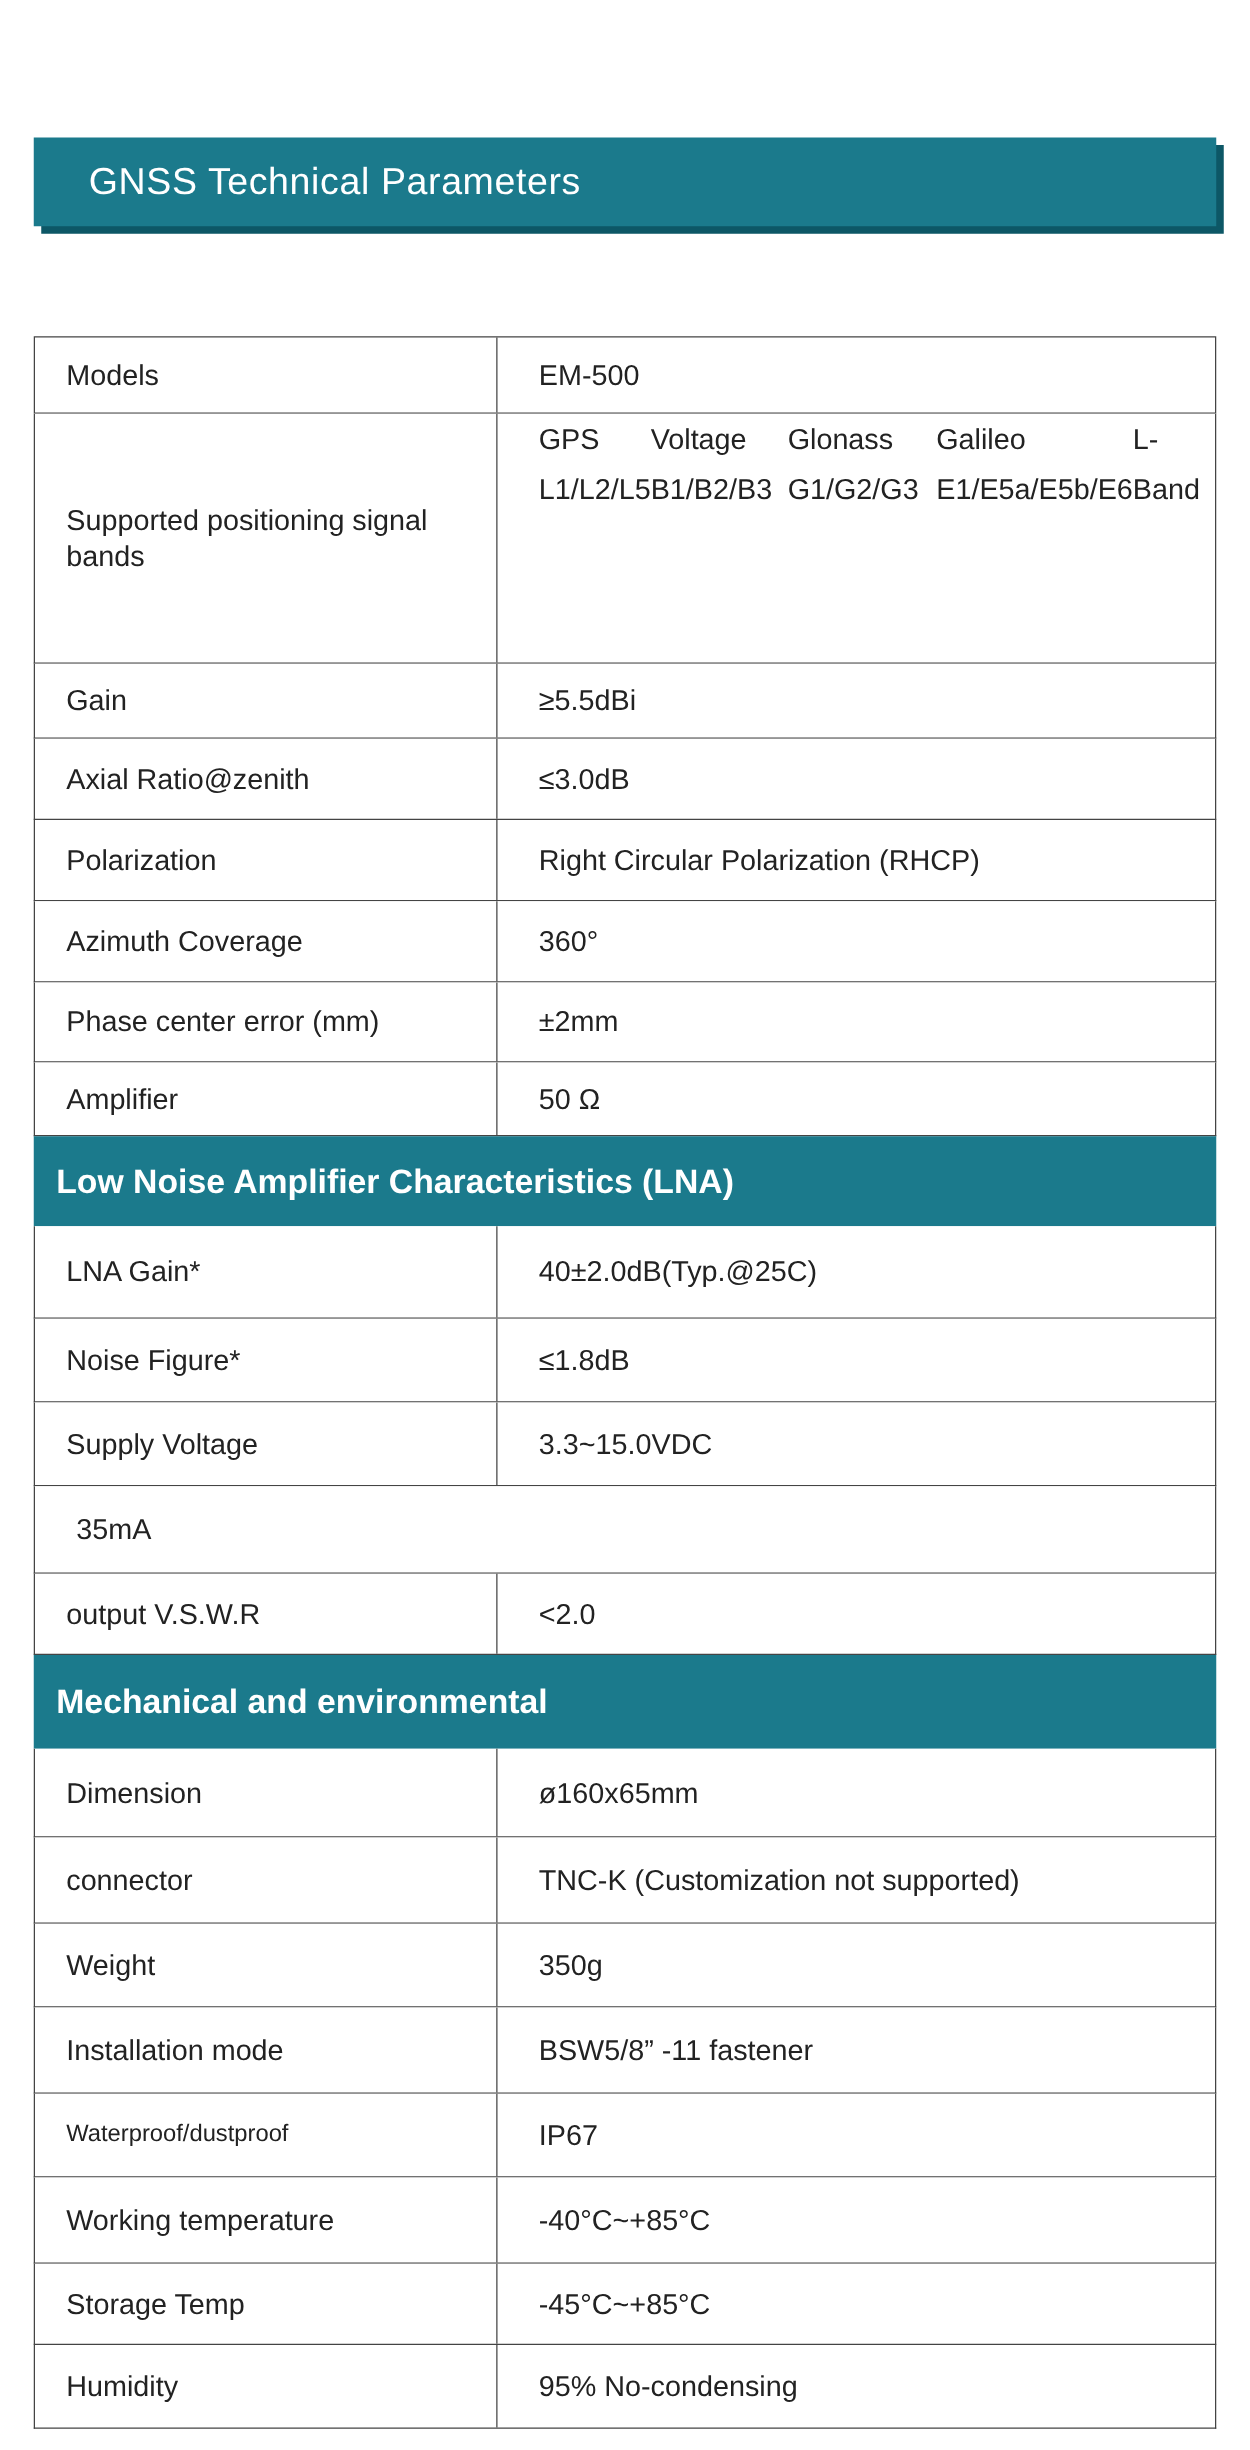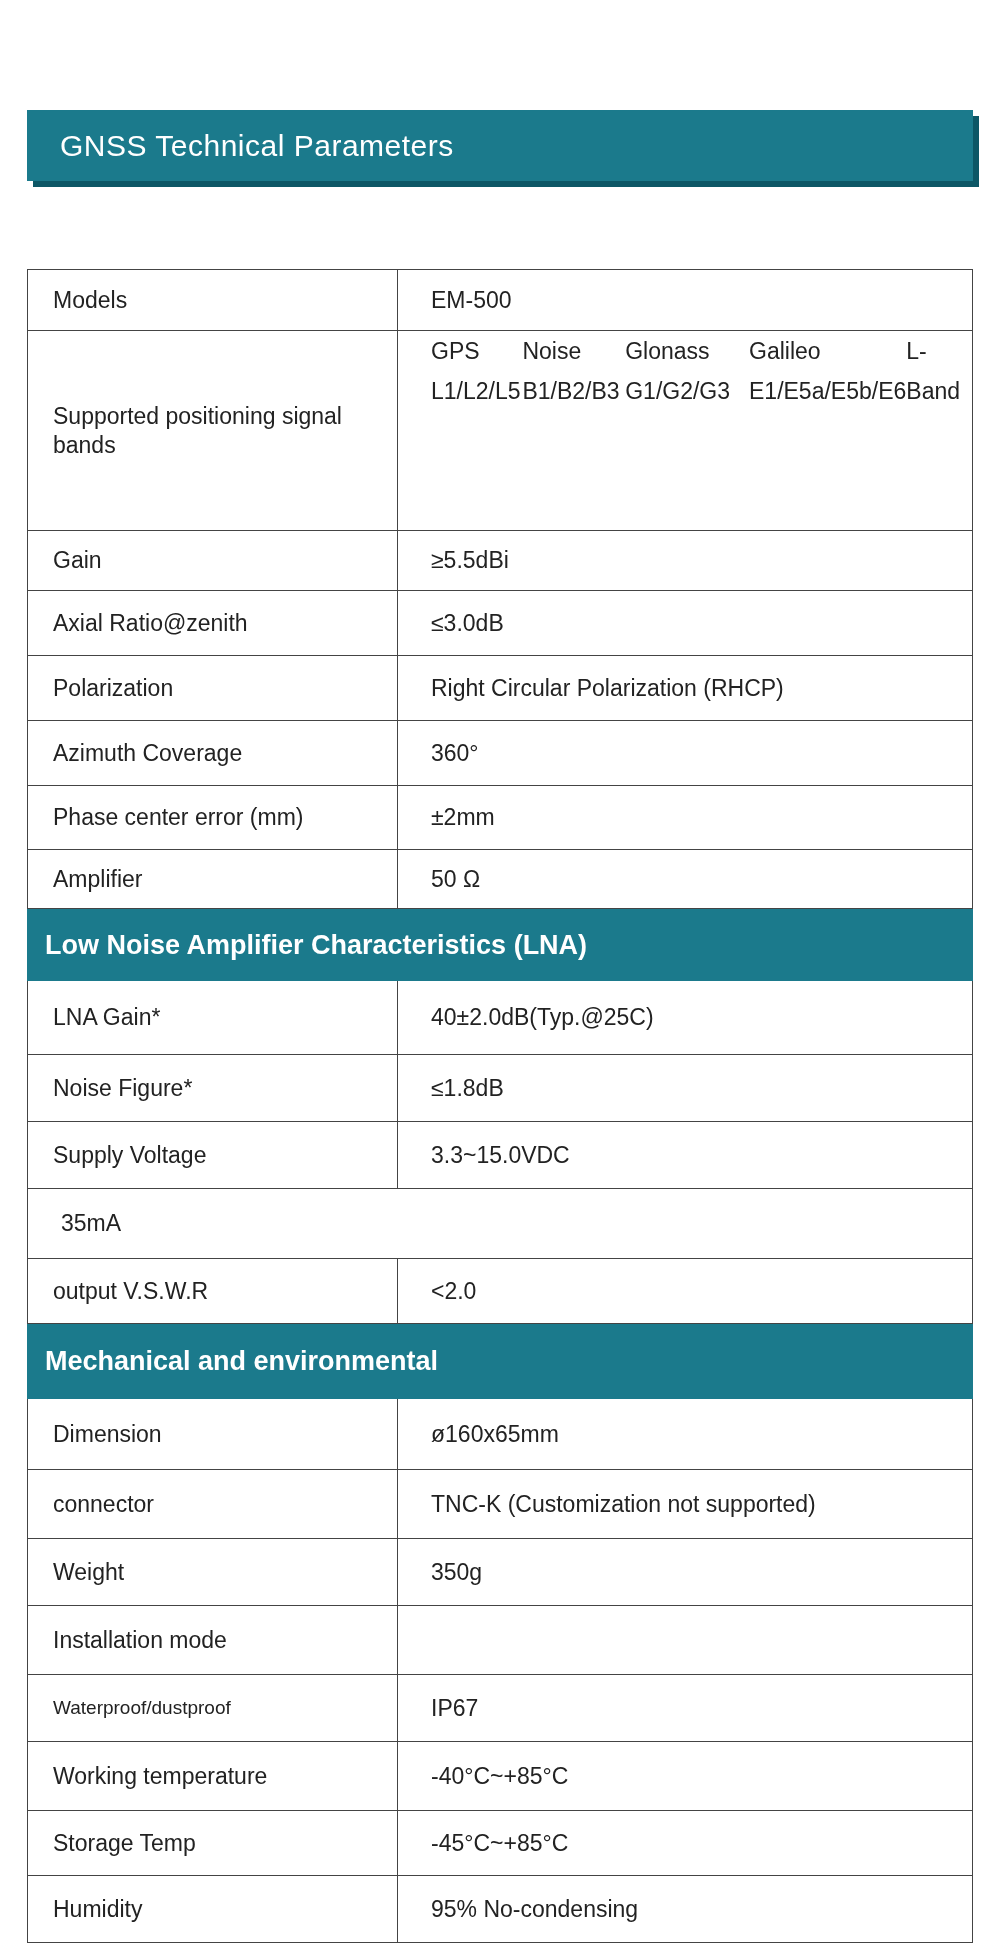--- a/index.html
+++ b/index.html
@@ -25,21 +25,21 @@
   .title-bar{
     position:absolute;
     left:27px;
     top:110px;
     width:946px;
     height:71px;
     background:var(--header-bg,#1b7a8c);
     box-shadow:6px 6px 0 var(--header-shadow,#0d5766);
     display:flex;
     align-items:center;
-    padding-left:33px;
+    padding-left:44px;
   }
   .title-bar .title-text{
     color:#ffffff;
     font-size:30px;
     font-weight:400;
     letter-spacing:0.5px;
   }
   .spec-table{
     position:absolute;
     left:27px;
@@ -108,21 +108,21 @@
 
     <div class="row first" style="height:62px">
       <div class="cell label">Models</div>
       <div class="cell value">EM-500</div>
     </div>
 
     <div class="row" style="height:200px">
       <div class="cell label">Supported positioning signal bands</div>
       <div class="cell value bands">
         <div>GPS L1/L2/L5</div>
-        <div>Noise B1/B2/B3</div>
+        <div>Voltage B1/B2/B3</div>
         <div>Glonass G1/G2/G3</div>
         <div>Galileo E1/E5a/E5b/E6</div>
         <div>L-Band</div>
       </div>
     </div>
 
     <div class="row" style="height:60px">
       <div class="cell label">Gain</div>
       <div class="cell value">≥5.5dBi</div>
     </div>
@@ -190,20 +190,21 @@
       <div class="cell value">TNC-K (Customization not supported)</div>
     </div>
 
     <div class="row" style="height:67px">
       <div class="cell label">Weight</div>
       <div class="cell value">350g</div>
     </div>
 
     <div class="row" style="height:69px">
       <div class="cell label">Installation mode</div>
+      <div class="cell value">BSW5/8” -11 fastener</div>
     </div>
 
     <div class="row" style="height:67px">
       <div class="cell label small">Waterproof/dustproof</div>
       <div class="cell value">IP67</div>
     </div>
 
     <div class="row" style="height:69px">
       <div class="cell label">Working temperature</div>
       <div class="cell value">-40°C~+85°C</div>

